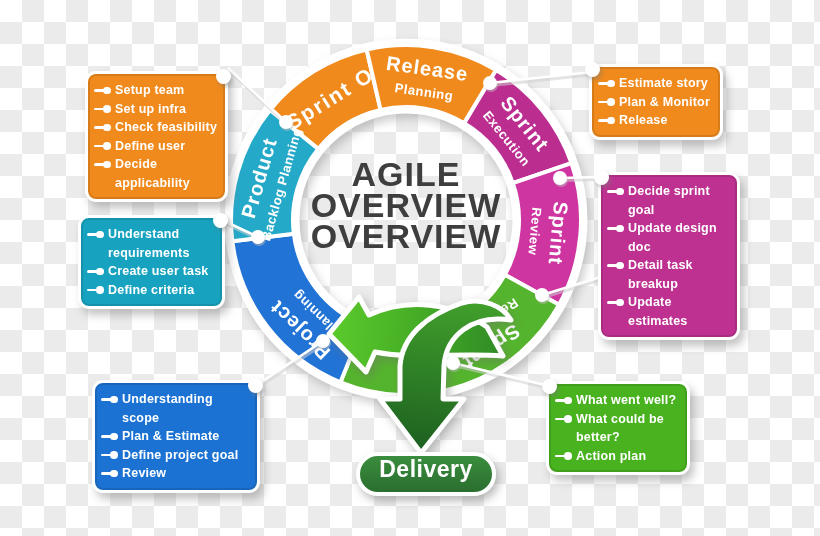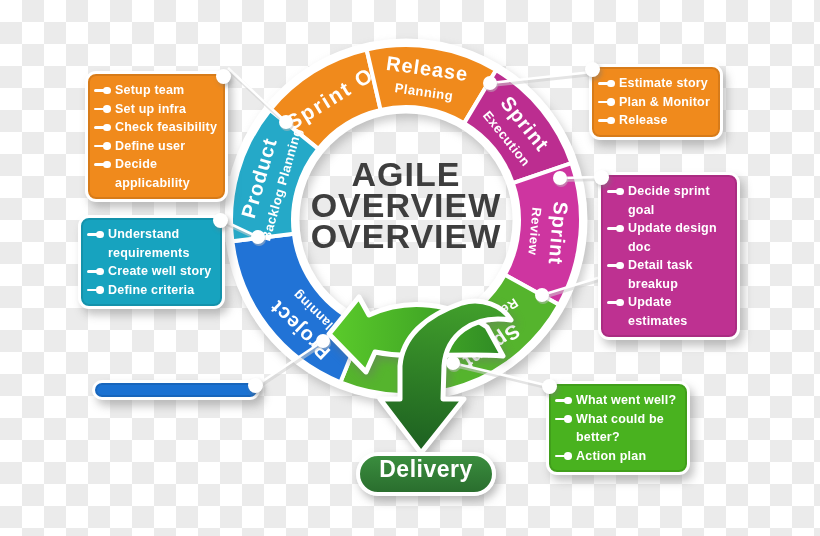--- a/index.html
+++ b/index.html
@@ -167,27 +167,33 @@
         <li>Check feasibility</li>
         <li>Define user</li>
         <li>Decide applicability</li>
       </ul>
     <span class="box-dot"></span>
   </div>
 
   <div class="callout c1 dot-right" style="background: rgb(23, 163, 191);">
     <ul>
         <li>Understand requirements</li>
-        <li>Create well story</li>
+        <li>Create user task</li>
         <li>Define criteria</li>
       </ul>
     <span class="box-dot"></span>
   </div>
 
   <div class="callout c2 dot-right" style="background: rgb(27, 114, 210);">
+    <ul>
+        <li>Understanding scope</li>
+        <li>Plan &amp; Estimate</li>
+        <li>Define project goal</li>
+        <li>Review</li>
+      </ul>
     <span class="box-dot"></span>
   </div>
 
   <div class="callout c3 dot-left" style="background: rgb(240, 138, 28);">
     <ul>
         <li>Estimate story</li>
         <li>Plan &amp; Monitor</li>
         <li>Release</li>
       </ul>
     <span class="box-dot"></span>

